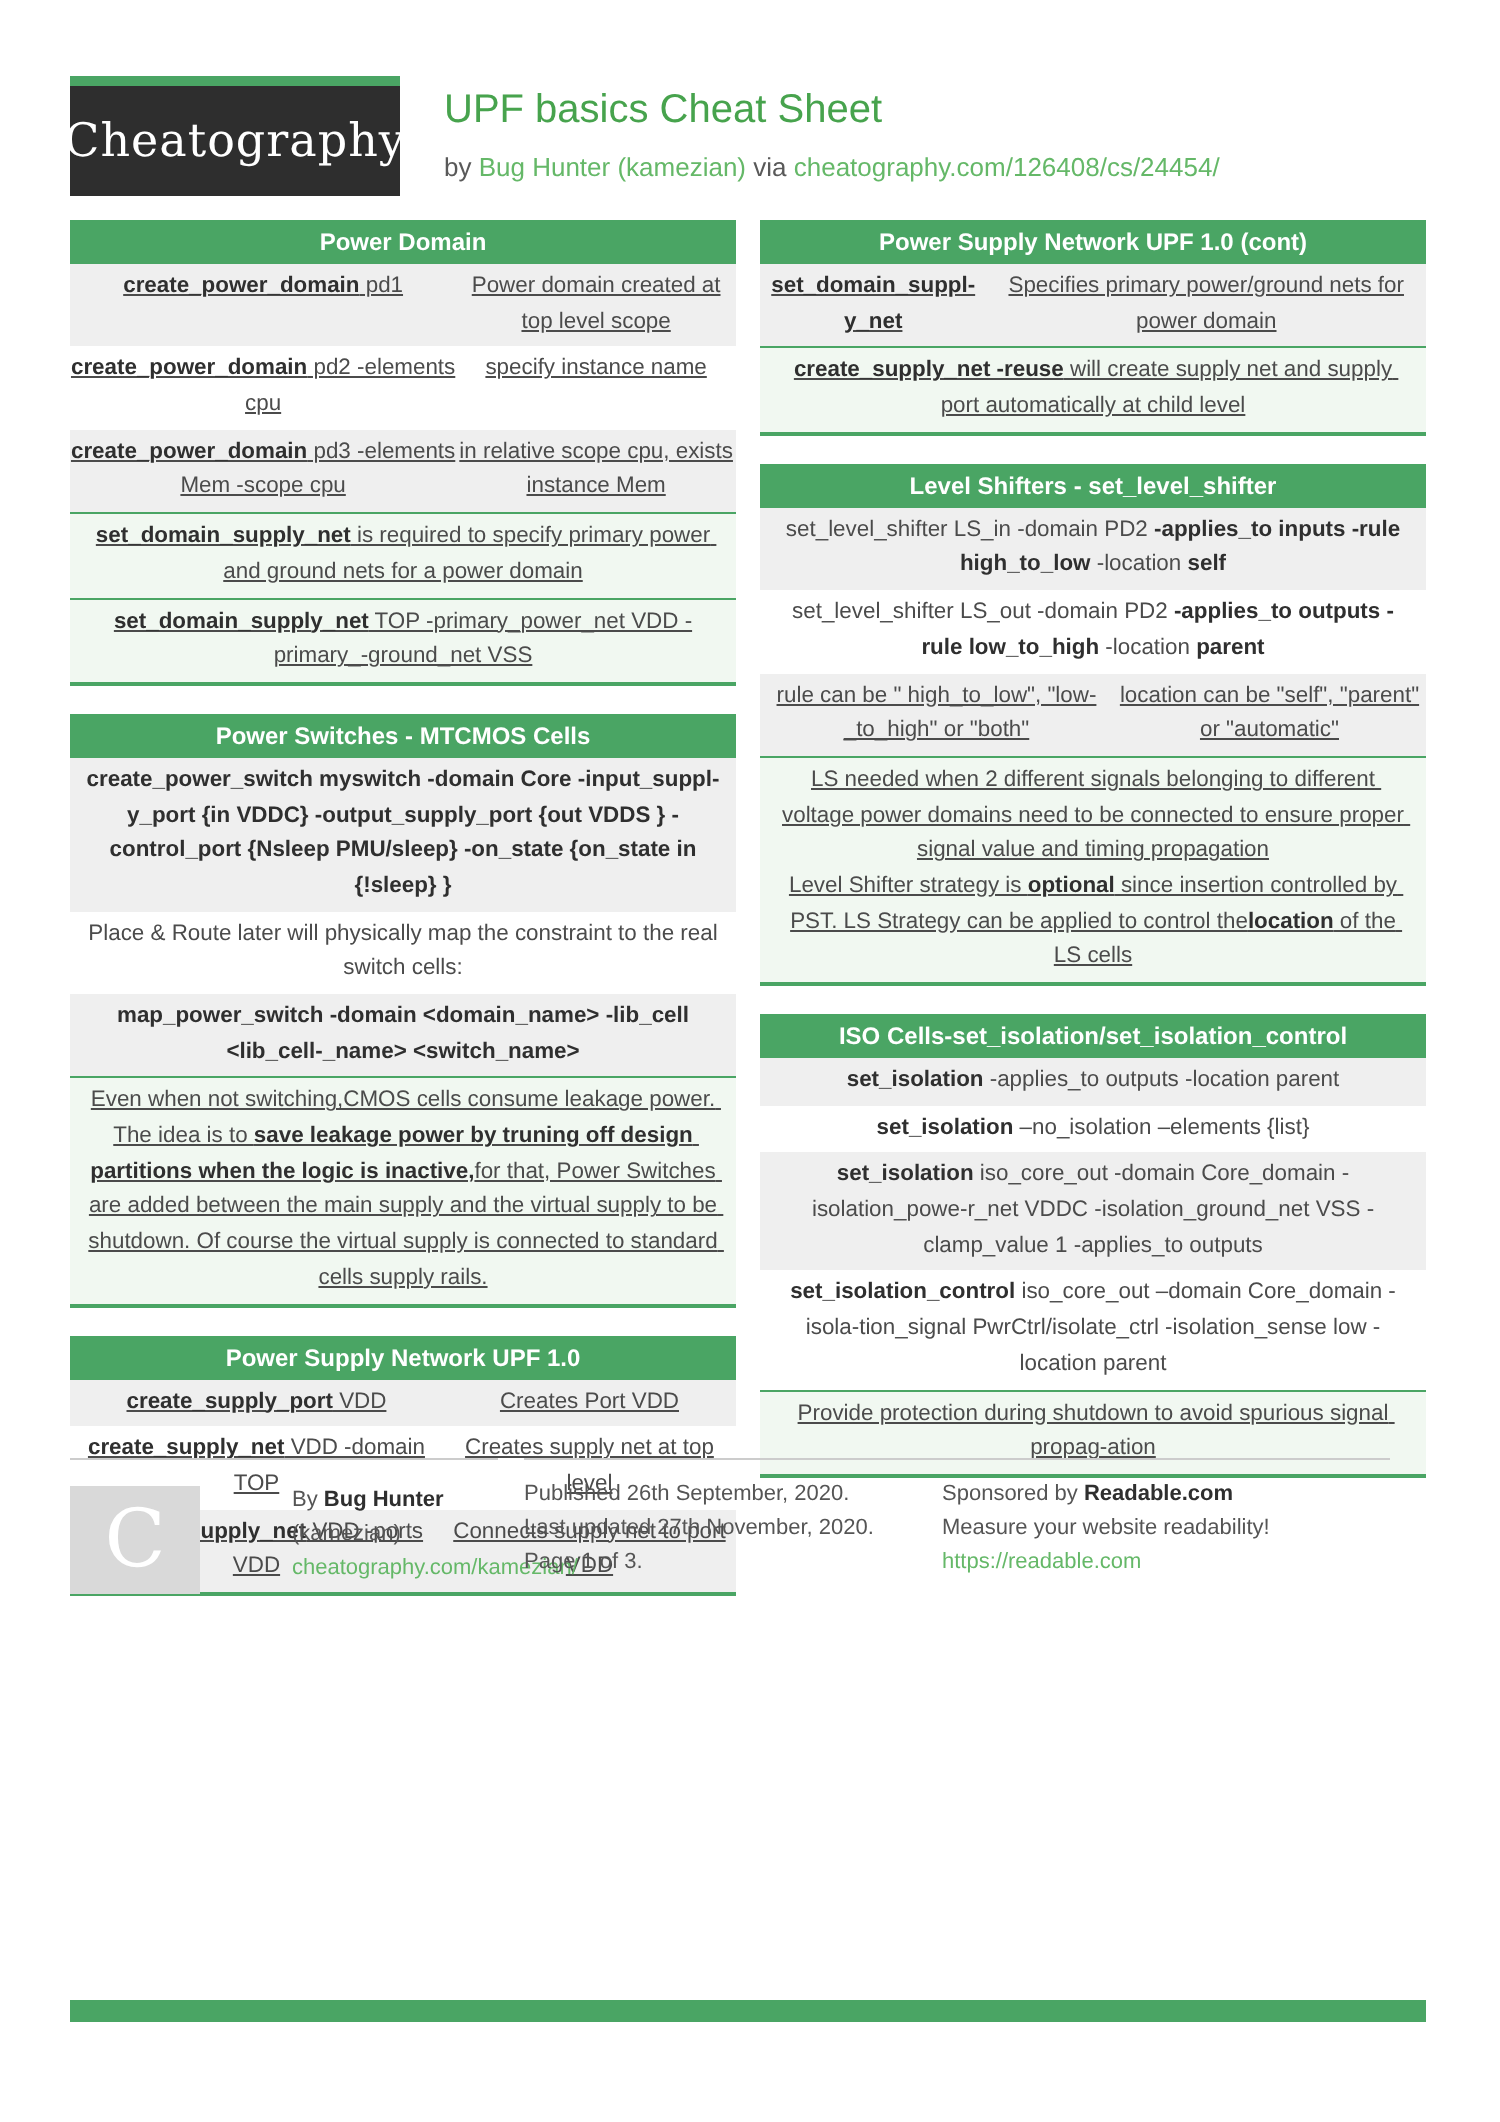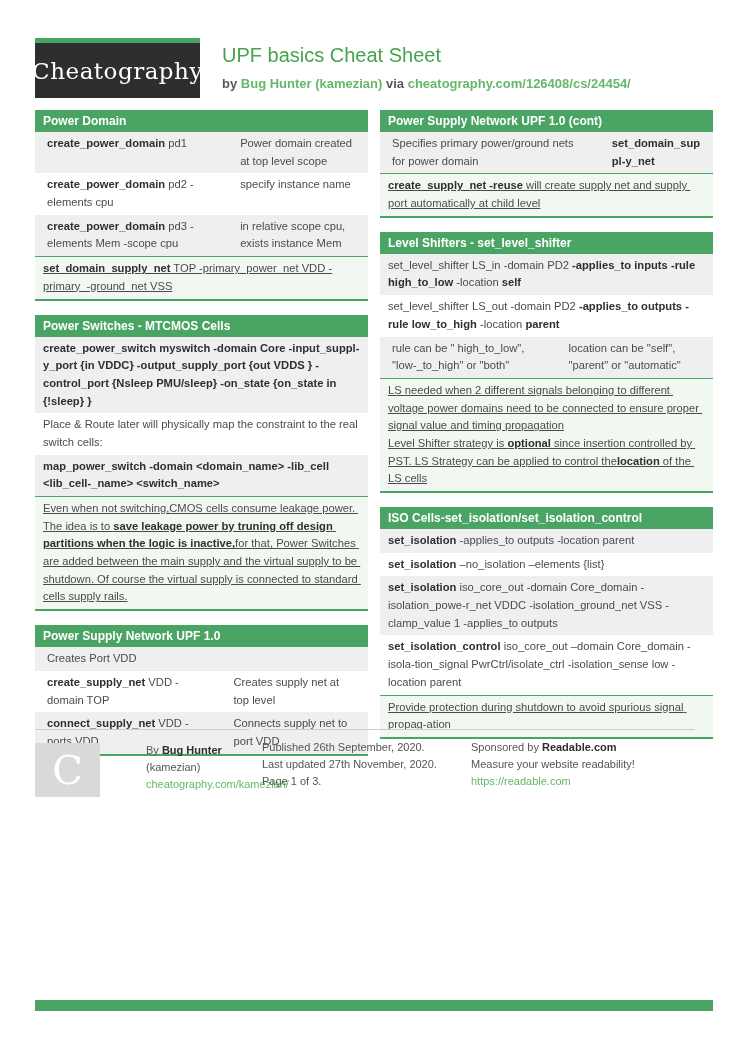--- a/index.html
+++ b/index.html
@@ -5,34 +5,34 @@
   html,body{margin:0;padding:0;overflow:hidden;}
   body{width:750px;height:1061px;position:relative;background:#ffffff;
        font-family:"Liberation Sans",sans-serif;color:#4b4b4b;}
   
   .logo-box{position:absolute;left:35px;top:38px;width:165px;height:55px;
             background:var(--logo-bg,#2e2e2e);border-top:5px solid var(--green,#4aa564);
             display:flex;align-items:center;justify-content:center;}
   .logo-text{color:#fff;font-family:"DejaVu Serif",serif;font-size:23px;letter-spacing:.5px;}
   .header-text{position:absolute;left:222px;top:44px;}
   .sheet-title{color:var(--title-green,#47a34d);font-size:20px;}
-  .byline{margin-top:9px;font-size:13px;color:#595959;font-weight:bold;}
+  .byline{margin-top:9px;font-size:13px;color:#595959;}
   .glink{color:var(--link-green,#65b868);text-decoration:none;cursor:pointer;}
   
   .col{position:absolute;top:110px;width:333px;}
   #col-left{left:35px;}
   #col-right{left:380px;}
-  .section{margin-bottom:14px;border-bottom:2px solid var(--green,#4aa564);}
+  .section{margin-bottom:14px;border-bottom:2px solid var(--green,#4aa564);text-align:center;}
   .sec-header{background:var(--green,#4aa564);color:#fff;font-weight:bold;
               font-size:12px;padding:4px 8px;}
   .row{font-size:11.2px;line-height:1.58;}
   .row.shade{background:var(--shade,#efefef);}
   .row.full{padding:3px 8px;overflow-wrap:break-word;}
   .row.split{display:flex;}
-  .cell{padding:3px 12px;box-sizing:border-box;overflow-wrap:break-word;}
+  .cell{padding:3px 0;box-sizing:border-box;overflow-wrap:break-word;text-decoration:underline;}
   .cell.right{flex:1;}
   .row.note{background:var(--note-bg,#f1f8f1);border-top:1px solid var(--green,#4aa564);
             padding:3px 8px;white-space:pre-wrap;overflow-wrap:break-word;text-decoration:underline;}
   .row b{color:#2f2f2f;}
   
   .footer-col{position:absolute;top:729px;border-top:1px solid var(--divider,#ccc);
               padding-top:9px;font-size:11px;line-height:1.55;color:#555;}
   #footer-col1{left:35px;width:214px;}
   #footer-col2{left:262px;width:214px;}
   #footer-col3{left:471px;width:224px;}
@@ -65,50 +65,52 @@
         <div class="cell right"><span>Power domain created at top level scope</span></div>
       </div>
       <div class="row split">
         <div class="cell left" style="width: 58%;"><b>create_power_domain</b><span> pd2 -elements cpu</span></div>
         <div class="cell right"><span>specify instance name</span></div>
       </div>
       <div class="row split shade">
         <div class="cell left" style="width: 58%;"><b>create_power_domain</b><span> pd3 -elements Mem -scope cpu</span></div>
         <div class="cell right"><span>in relative scope cpu, exists instance Mem</span></div>
       </div>
+      <div class="row note"><b>set_domain_supply_net</b><span> is required to specify primary power and ground nets for a power domain</span></div>
       <div class="row note"><b>set_domain_supply_net</b><span> TOP -primary_power_net VDD -primary_-ground_net VSS</span></div>
     </div>
     <div class="section">
       <div class="sec-header">Power Switches - MTCMOS Cells</div>
       <div class="row full shade"><b>create_power_switch myswitch -domain Core -input_suppl-y_port {in VDDC} -output_supply_port {out VDDS } -control_port {Nsleep PMU/sleep} -on_state {on_state in {!sleep} }</b></div>
       <div class="row full"><span>Place &amp; Route later will physically map the constraint to the real switch cells:</span></div>
       <div class="row full shade"><b>map_power_switch -domain &lt;domain_name&gt; -lib_cell &lt;lib_cell-_name&gt; &lt;switch_name&gt;</b></div>
       <div class="row note"><span>Even when not switching,CMOS cells consume leakage power. The idea is to </span><b>save leakage power by truning off design partitions when the logic is inactive,</b><span>for that, Power Switches are added between the main supply and the virtual supply to be shutdown. Of course the virtual supply is connected to standard cells supply rails.</span></div>
     </div>
     <div class="section">
       <div class="sec-header">Power Supply Network UPF 1.0</div>
       <div class="row split shade">
+        <div class="cell left" style="width: 56%;"><b>create_supply_port</b><span> VDD</span></div>
         <div class="cell right"><span>Creates Port VDD</span></div>
       </div>
       <div class="row split">
         <div class="cell left" style="width: 56%;"><b>create_supply_net</b><span> VDD -domain TOP</span></div>
         <div class="cell right"><span>Creates supply net at top level</span></div>
       </div>
       <div class="row split shade">
         <div class="cell left" style="width: 56%;"><b>connect_supply_net</b><span> VDD -ports VDD</span></div>
         <div class="cell right"><span>Connects supply net to port VDD</span></div>
       </div>
     </div>
   </div>
 <div class="col" id="col-right">
     <div class="section">
       <div class="sec-header">Power Supply Network UPF 1.0 (cont)</div>
       <div class="row split shade">
+        <div class="cell left" style="width: 34%;"><b>set_domain_suppl-y_net</b></div>
         <div class="cell right"><span>Specifies primary power/ground nets for power domain</span></div>
-        <div class="cell left" style="width: 34%;"><b>set_domain_suppl-y_net</b></div>
       </div>
       <div class="row note"><b>create_supply_net -reuse</b><span> will create supply net and supply port automatically at child level</span></div>
     </div>
     <div class="section">
       <div class="sec-header">Level Shifters - set_level_shifter</div>
       <div class="row full shade"><span>set_level_shifter LS_in -domain PD2 </span><b>-applies_to inputs -rule high_to_low</b><span> -location </span><b>self</b></div>
       <div class="row full"><span>set_level_shifter LS_out -domain PD2 </span><b>-applies_to outputs -rule low_to_high</b><span> -location </span><b>parent</b></div>
       <div class="row split shade">
         <div class="cell left" style="width: 53%;"><span>rule can be " high_to_low", "low-_to_high" or "both"</span></div>
         <div class="cell right"><span>location can be "self", "parent" or "automatic"</span></div>

